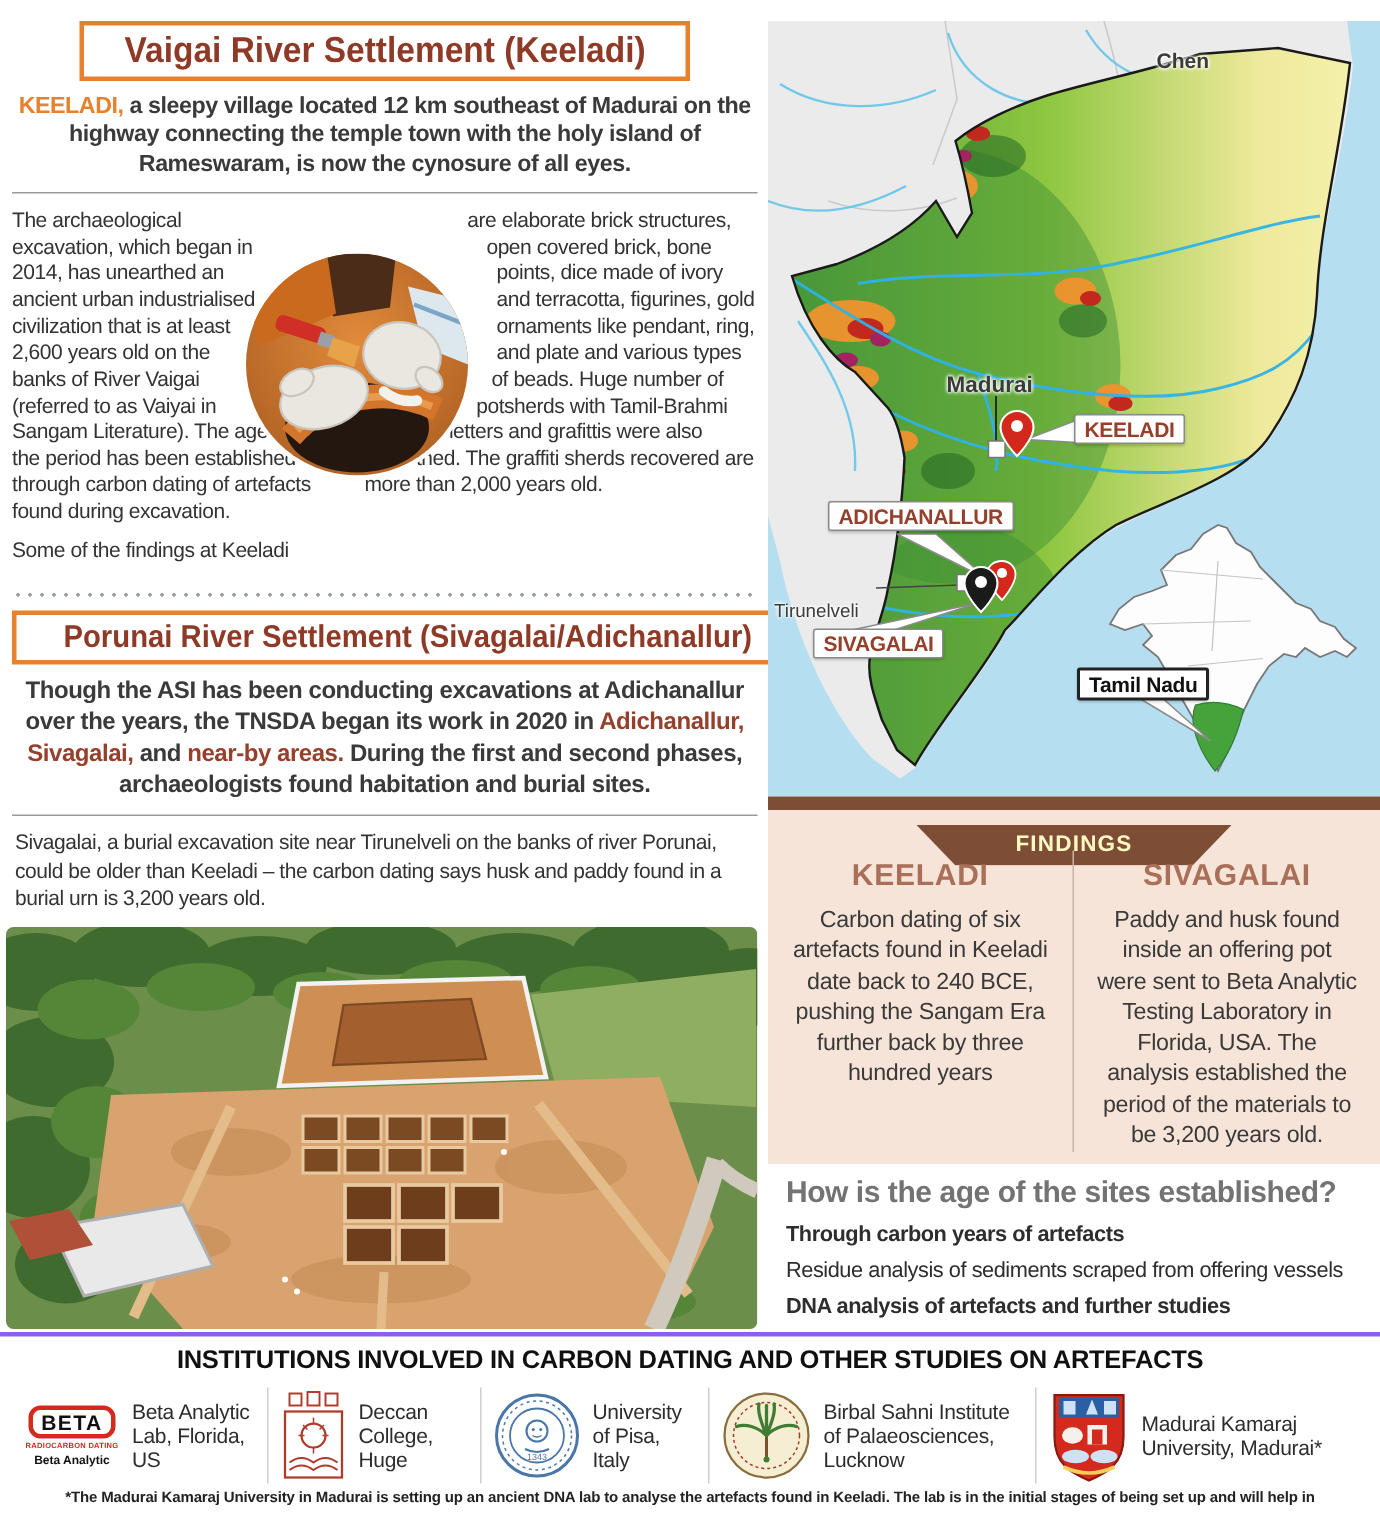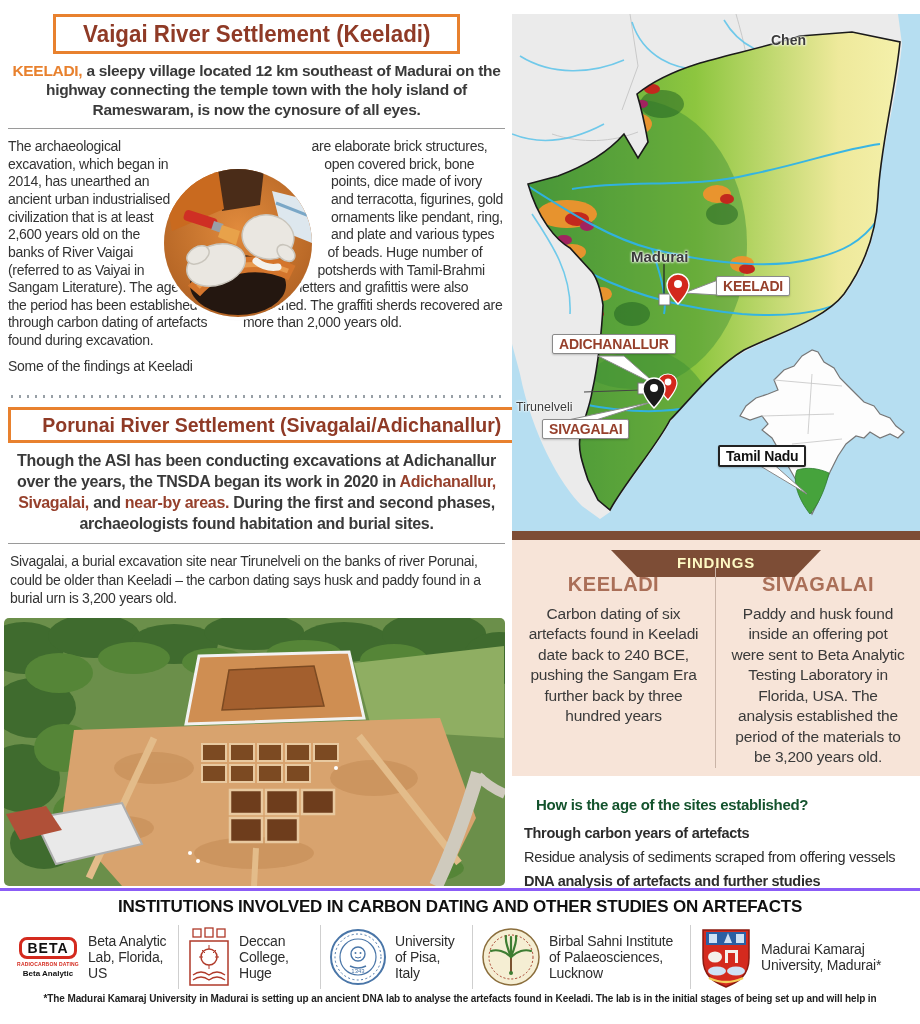--- a/index.html
+++ b/index.html
@@ -59,21 +59,21 @@
     background:#7d4d36;clip-path:polygon(0 0,100% 0,calc(100% - 26px) 100%,26px 100%);
     color:#fef9c3;font-weight:bold;font-size:15px;letter-spacing:.8px;text-align:center;line-height:26px;margin-top:19px;}
   .findings-cols{position:absolute;top:36px;left:0;width:100%;display:flex;}
   .f-col{width:204px;box-sizing:border-box;padding:0 14px;text-align:center;}
   .f-col.first{border-right:1px solid #c9b3a6;}
   .f-title{font-size:20px;font-weight:bold;color:#aa6f58;letter-spacing:.5px;margin:6px 0 8px;}
   .f-text{font-size:15.5px;line-height:1.32;letter-spacing:-.2px;color:#3a3a3a;}
 
   
   #age{position:absolute;left:524px;top:784px;width:390px;}
-  #age h3{margin:12px;font-size:15px;font-weight:bold;color:#14532d;letter-spacing:-.3px;}
+  #age h3{margin:0;font-size:20px;font-weight:bold;color:#737373;letter-spacing:-.3px;}
   .age-item{margin-top:8px;font-size:14.5px;letter-spacing:-.3px;color:#2d2d2d;}
   .age-bold{font-weight:bold;}
 
   
   #inst{position:absolute;left:0;top:888px;width:920px;border-top:3px solid #8b5cf6;}
   #inst-header{margin-top:6px;text-align:center;font-weight:bold;font-size:17px;color:#101010;
                letter-spacing:-.2px;}
   #inst-row{display:flex;align-items:center;margin-top:6px;padding:0 8px;height:68px;}
   .inst-cell{display:flex;align-items:center;gap:8px;padding:0 8px;height:64px;box-sizing:border-box;}
   .inst-cell + .inst-cell{border-left:1px solid #cfcfcf;}

